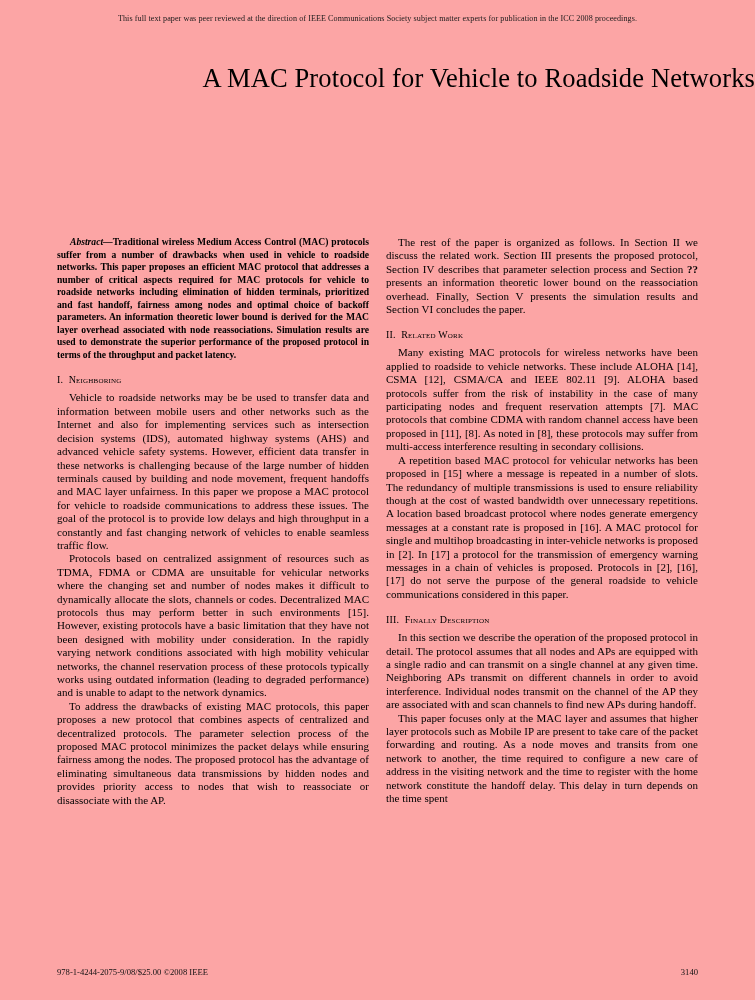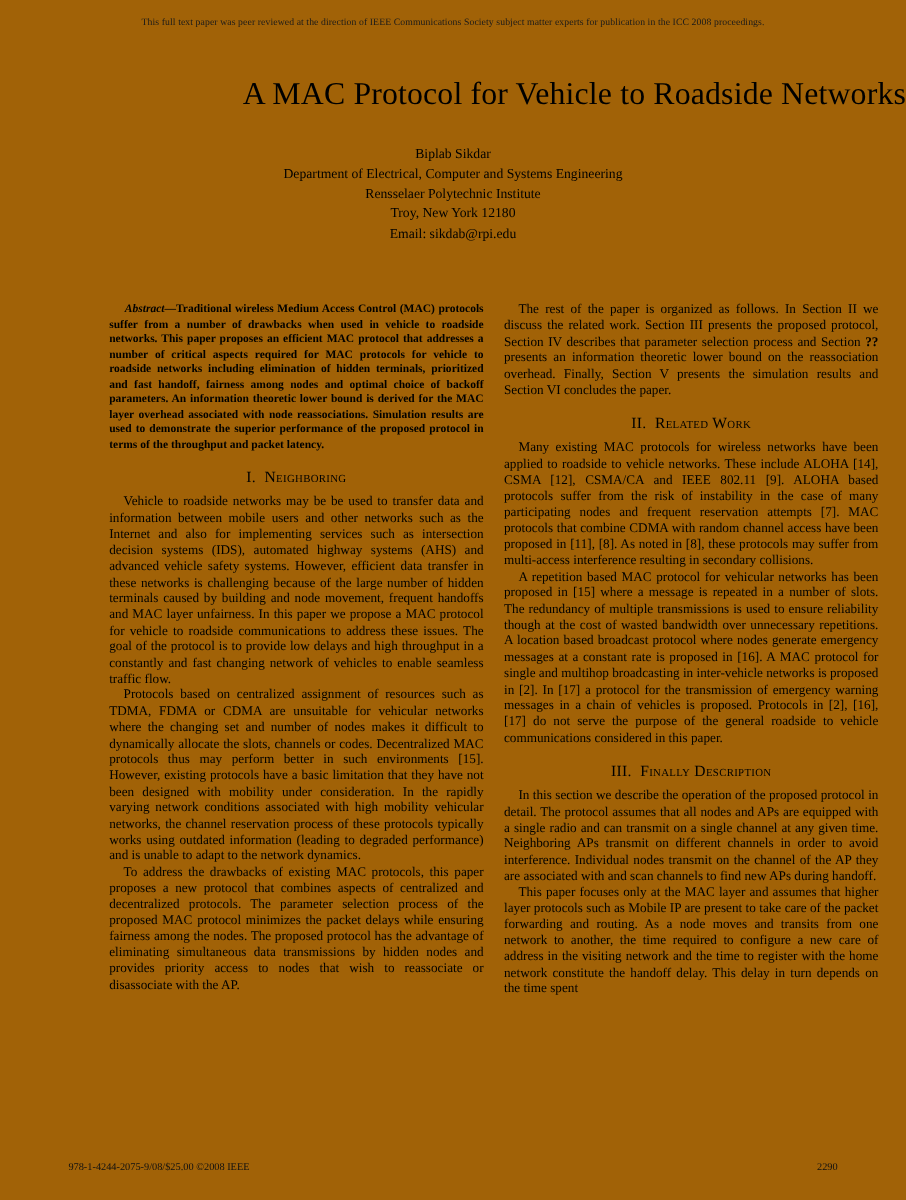--- a/index.html
+++ b/index.html
@@ -10,21 +10,21 @@
   }
   body {
     font-family: "Liberation Serif", "DejaVu Serif", serif;
     color: #000000;
   }
   .page {
     position: relative;
     width: 755px;
     height: 1000px;
     margin: 0 auto;
-    background: #a16207;
+    background: #fca5a5;
     overflow: hidden;
     box-sizing: border-box;
   }
 
   
   .ieee-header {
     position: absolute;
     top: 13px;
     left: 0;
     width: 755px;
@@ -66,23 +66,22 @@
   
   .columns {
     position: absolute;
     top: 236px;
     left: 57px;
     width: 641px;
     height: 700px;
   }
   .col {
     position: absolute;
-    top: 16px;
+    top: 0;
     width: 312px;
-    margin-left: 34px;
   }
   .col-left  { left: 0; }
   .col-right { left: 329px; }
 
   p {
     margin: 0;
     font-size: 11px;
     line-height: 13.4px;
     text-align: justify;
     text-indent: 12px;
@@ -96,24 +95,23 @@
     text-align: justify;
     text-indent: 13px;
     margin: 0;
   }
   .abstract .abs-head {
     font-weight: bold;
     font-style: italic;
   }
 
   h2.section {
-    font-size: 13px;
+    font-size: 10px;
     font-weight: normal;
     font-variant: small-caps;
-    text-align: center;
     text-indent: 0;
     margin: 13px 0 6px 0;
     letter-spacing: 0.02em;
   }
   h2.section .numeral {
     font-variant: normal;
     text-transform: none;
   }
 
   .bold-ref { font-weight: bold; }
@@ -136,27 +134,20 @@
 <body>
 
 <div class="page">
 
   <div class="ieee-header">This full text paper was peer reviewed at the direction of IEEE Communications Society subject matter experts for publication in the ICC 2008 proceedings.</div>
 
   <div class="title-block">
     <h1 class="paper-title">A MAC Protocol for Vehicle to Roadside Networks</h1>
   </div>
 
-  <div class="author-block">
-    <div>Biplab Sikdar</div>
-    <div>Department of Electrical, Computer and Systems Engineering</div>
-    <div>Rensselaer Polytechnic Institute</div>
-    <div>Troy, New York 12180</div>
-    <div>Email: sikdab@rpi.edu</div>
-  </div>
 
   <div class="columns">
 
     <div class="col col-left">
 
       <p class="abstract"><span class="abs-head">Abstract</span><span>—</span><span>Traditional wireless Medium Access Control (MAC) protocols suffer from a number of drawbacks when used in vehicle to roadside networks. This paper proposes an efficient MAC protocol that addresses a number of critical aspects required for MAC protocols for vehicle to roadside networks including elimination of hidden terminals, prioritized and fast handoff, fairness among nodes and optimal choice of backoff parameters. An information theoretic lower bound is derived for the MAC layer overhead associated with node reassociations. Simulation results are used to demonstrate the superior performance of the proposed protocol in terms of the throughput and packet latency.</span></p>
 
       <h2 class="section"><span class="numeral">I.</span>&nbsp;&nbsp;<span>Neighboring</span></h2>
 
       <p>Vehicle to roadside networks may be be used to transfer data and information between mobile users and other networks such as the Internet and also for implementing services such as intersection decision systems (IDS), automated highway systems (AHS) and advanced vehicle safety systems. However, efficient data transfer in these networks is challenging because of the large number of hidden terminals caused by building and node movement, frequent handoffs and MAC layer unfairness. In this paper we propose a MAC protocol for vehicle to roadside communications to address these issues. The goal of the protocol is to provide low delays and high throughput in a constantly and fast changing network of vehicles to enable seamless traffic flow.</p>
@@ -177,16 +168,16 @@
       <h2 class="section"><span class="numeral">III.</span>&nbsp;&nbsp;<span>Finally Description</span></h2>
 
       <p>In this section we describe the operation of the proposed protocol in detail. The protocol assumes that all nodes and APs are equipped with a single radio and can transmit on a single channel at any given time. Neighboring APs transmit on different channels in order to avoid interference. Individual nodes transmit on the channel of the AP they are associated with and scan channels to find new APs during handoff.</p>
       <p>This paper focuses only at the MAC layer and assumes that higher layer protocols such as Mobile IP are present to take care of the packet forwarding and routing. As a node moves and transits from one network to another, the time required to configure a new care of address in the visiting network and the time to register with the home network constitute the handoff delay. This delay in turn depends on the time spent</p>
 
     </div>
   </div>
 
   <div class="footer">
     <span class="isbn">978-1-4244-2075-9/08/$25.00 ©2008 IEEE</span>
-    <span class="pageno">2290</span>
+    <span class="pageno">3140</span>
   </div>
 
 </div>
 
 </body></html>

